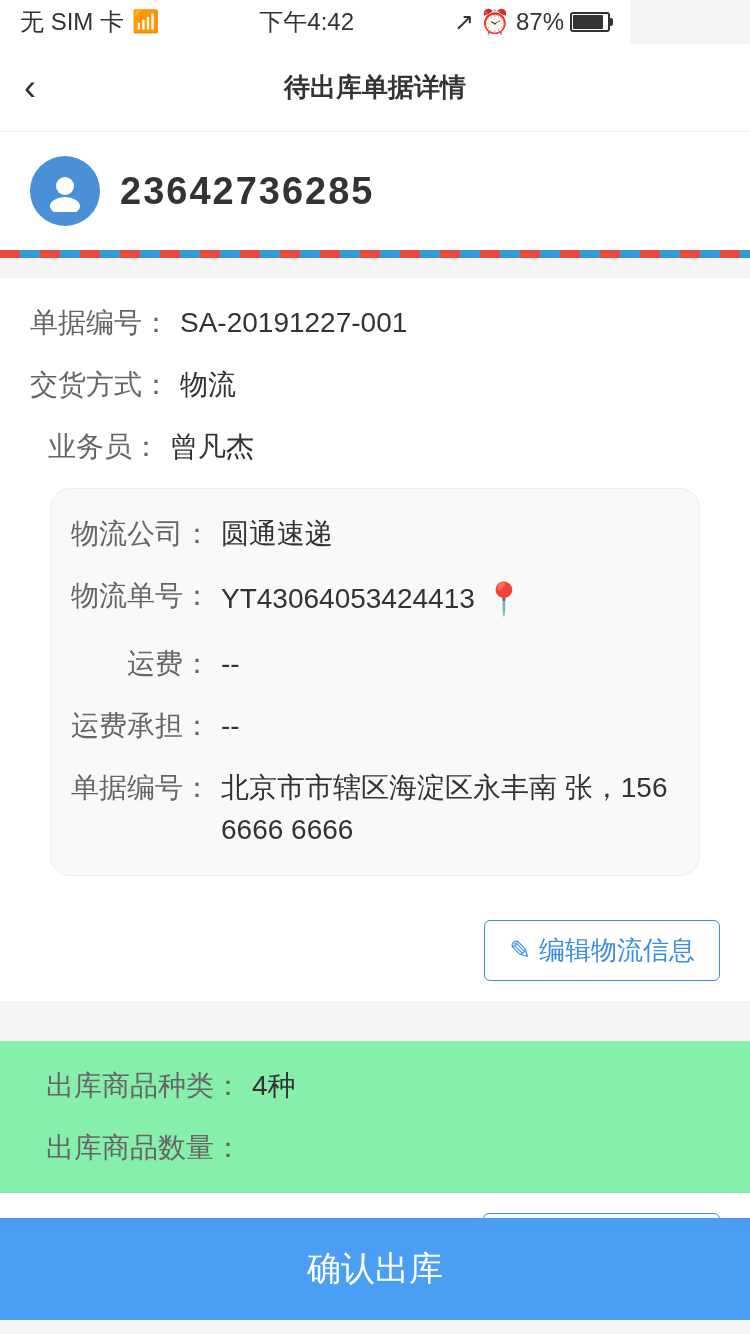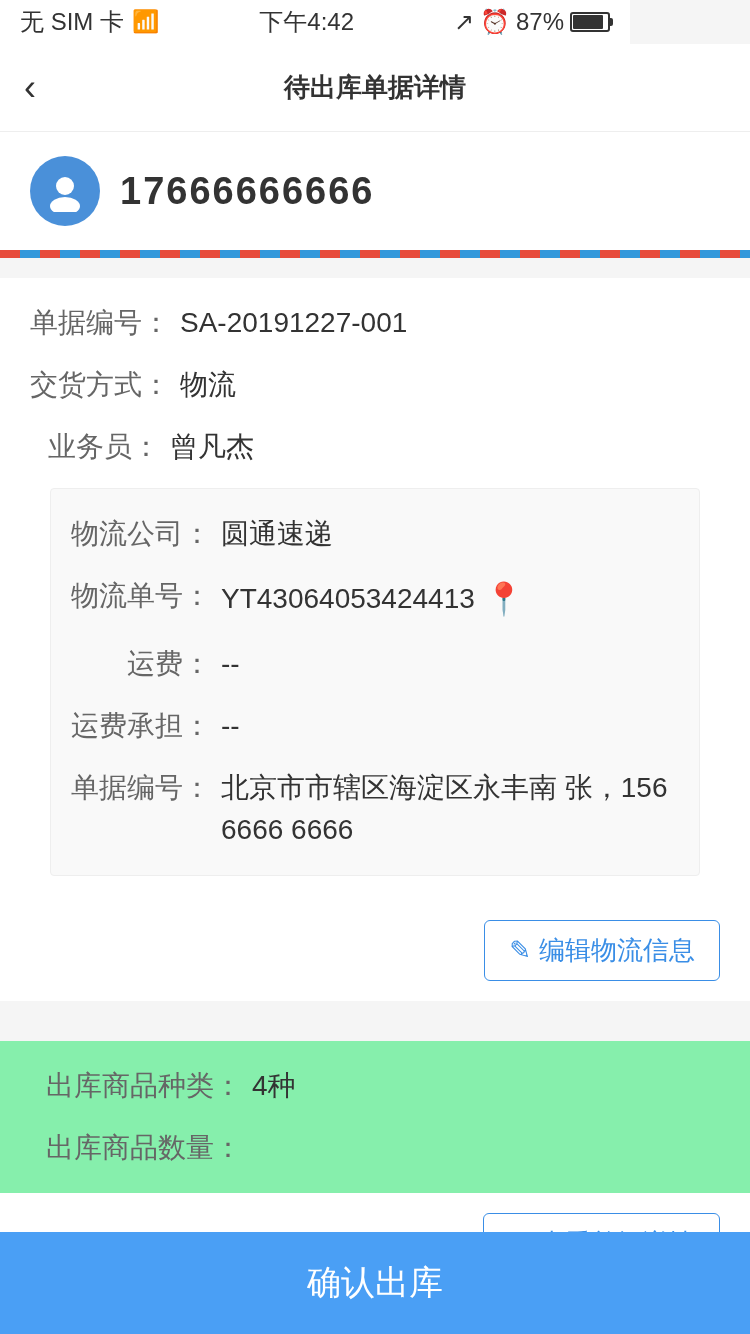--- a/index.html
+++ b/index.html
@@ -126,21 +126,21 @@
       padding-right: 10px;
     }
     .info-value {
       color: #333;
       flex: 1;
     }
 
     
     .logistics-card {
       background: #f9f9f9;
-      border-radius: 4px;
+      border-radius: 20px;
       margin: 20px 20px 0 20px;
       padding: 24px 20px;
       border: 1px solid #eee;
     }
     .logistics-row {
       display: flex;
       align-items: flex-start;
       margin-bottom: 20px;
       font-size: 28px;
       line-height: 1.5;
@@ -218,21 +218,21 @@
     }
     .page-content {
       display: flex;
       flex-direction: column;
       min-height: 1334px;
     }
 
     
     .confirm-btn-wrap {
       position: fixed;
-      bottom: 0;
+      bottom: 14px;
       left: 0;
       width: 750px;
       background: #4a9ff5;
       padding: 28px 0;
       text-align: center;
     }
     .btn-confirm {
       background: transparent;
       border: none;
       color: #fff;
@@ -268,21 +268,21 @@
     <div class="nav-title">待出库单据详情</div>
   </div>
 
   <div class="customer-header">
     <div class="avatar">
       <svg width="42" height="42" viewBox="0 0 42 42" fill="none">
         <circle cx="21" cy="16" r="9" fill="white"></circle>
         <ellipse cx="21" cy="36" rx="15" ry="9" fill="white"></ellipse>
       </svg>
     </div>
-    <div class="customer-phone">17666666666</div>
+    <div class="customer-phone">23642736285</div>
   </div>
 
   <div class="dashed-divider"></div>
 
   <div class="info-section">
     <div class="info-row">
       <span class="info-label">单据编号：</span>
       <span class="info-value">SA-20191227-001</span>
     </div>
     <div class="info-row">

